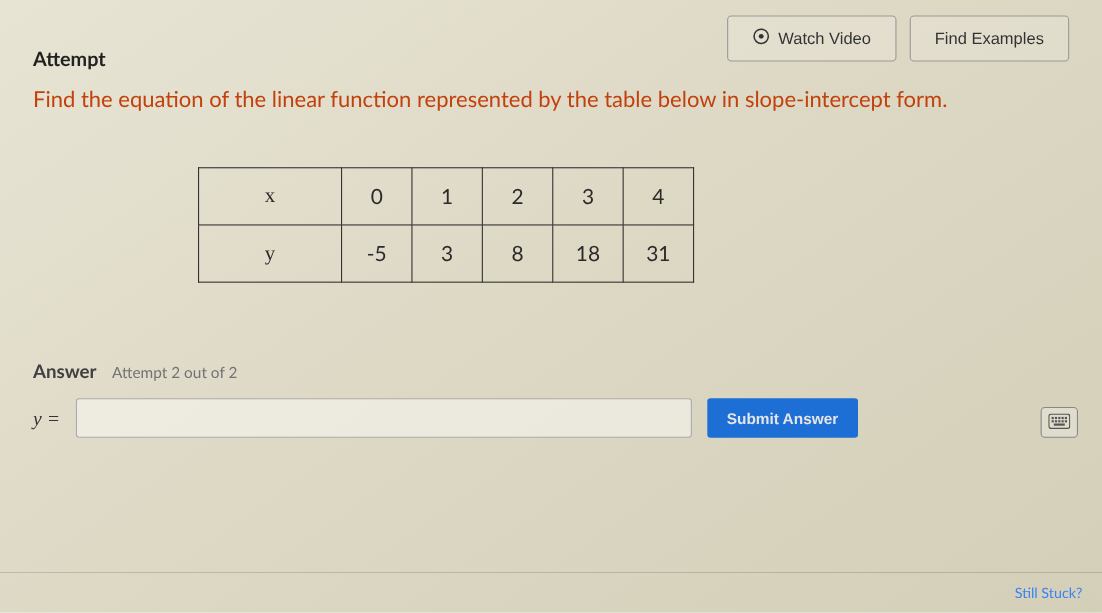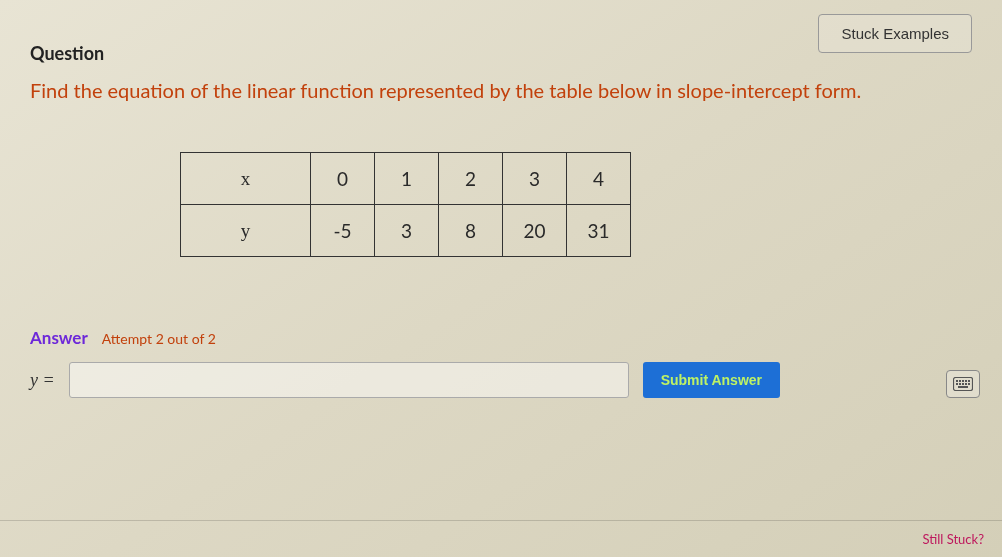--- a/index.html
+++ b/index.html
@@ -72,25 +72,25 @@
     }
     .answer-row {
       display: flex;
       align-items: baseline;
       gap: 14px;
       margin-bottom: 14px;
     }
     .answer-label {
       font-weight: 700;
       font-size: 17px;
-      color: #6d28d9;
+      color: #404040;
     }
     .attempt {
       font-size: 14px;
-      color: #c2410c;
+      color: #737373;
     }
     .input-row {
       display: flex;
       align-items: center;
       gap: 14px;
     }
     .y-eq {
       font-family: 'Times New Roman', serif;
       font-style: italic;
       font-size: 18px;
@@ -100,21 +100,21 @@
       width: 560px;
       height: 36px;
       border: 1px solid #aaa;
       border-radius: 3px;
       background: rgba(255,255,255,0.45);
       padding: 4px 10px;
       font-size: 16px;
     }
     .submit-btn {
       background: #1d6fd6;
-      color: #bef264;
+      color: #e5e5e5;
       border: none;
       border-radius: 3px;
       padding: 10px 18px;
       font-size: 14px;
       font-weight: 600;
       cursor: pointer;
     }
     .keyboard-fab {
       position: absolute;
       right: 22px;
@@ -127,58 +127,67 @@
       display: flex;
       align-items: center;
       justify-content: center;
       cursor: pointer;
     }
     .still-stuck {
       position: absolute;
       right: 18px;
       bottom: 10px;
       font-size: 13px;
-      color: #be185d;
+      color: #3b82f6;
       cursor: pointer;
     }
     .hr-bottom {
       position: absolute;
       left: 0; right: 0; bottom: 36px;
       border-top: 1px solid rgba(0,0,0,0.15);
     }
   </style>
 </head>
 <body>
 
 <div class="top-buttons">
   <button class="btn-outline">
-    <span>Stuck Examples</span>
+    <span>
+      <svg width="16" height="16" viewBox="0 0 16 16">
+          <circle cx="8" cy="8" r="6.5" fill="none" stroke="#333" stroke-width="1.4"></circle>
+          <circle cx="8" cy="8" r="2.2" fill="#333"></circle>
+        </svg>
+    </span>
+    <span>Watch Video</span>
   </button>
-</div>
-
-<div class="question-label">Question</div>
+  <button class="btn-outline">
+    <span>Find Examples</span>
+  </button>
+</div>
+
+<div class="question-label">Attempt</div>
 <div class="prompt">Find the equation of the linear function represented by the table below in slope-intercept form.</div>
 
 <div class="table-wrap">
   <table class="data">
     <tbody>
         <tr>
       <td class="hdr">x</td>
       <td class="cell">0</td>
       <td class="cell">1</td>
       <td class="cell">2</td>
       <td class="cell">3</td>
       <td class="cell">4</td>
     </tr>
     <tr>
       <td class="hdr">y</td>
       <td class="cell">-5</td>
       <td class="cell">3</td>
       <td class="cell">8</td>
-      <td class="cell">20</td>
+      <td class="cell">18</td>
       <td class="cell">31</td>
     </tr>
   </tbody>
     </table>
 </div>
 
 <div class="answer-row">
   <span class="answer-label">Answer</span>
   <span class="attempt">Attempt 2 out of 2</span>
 </div>

